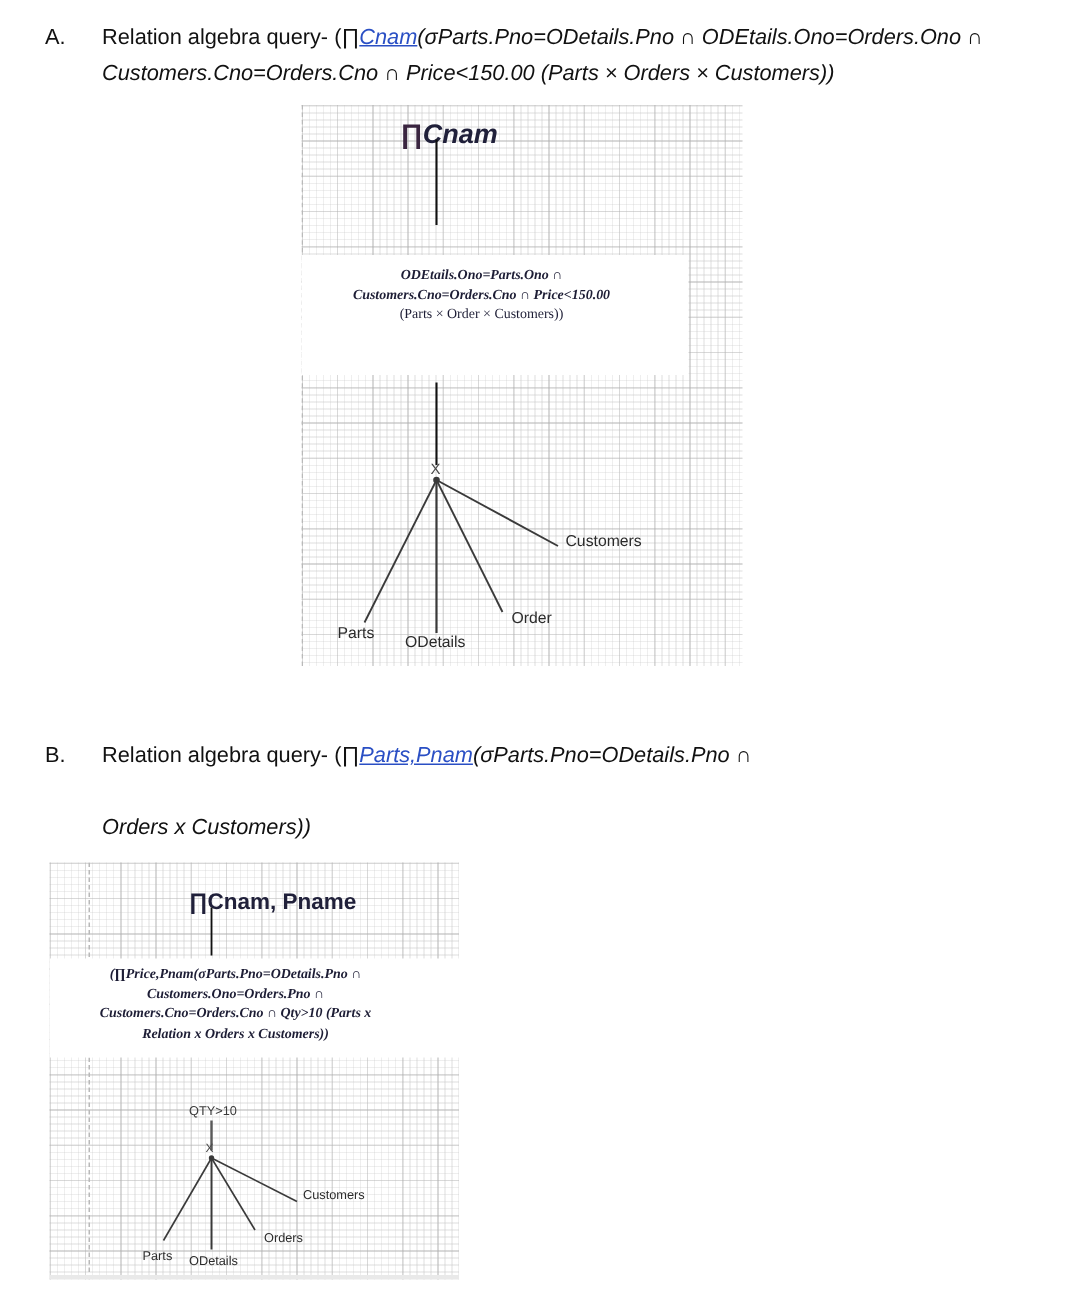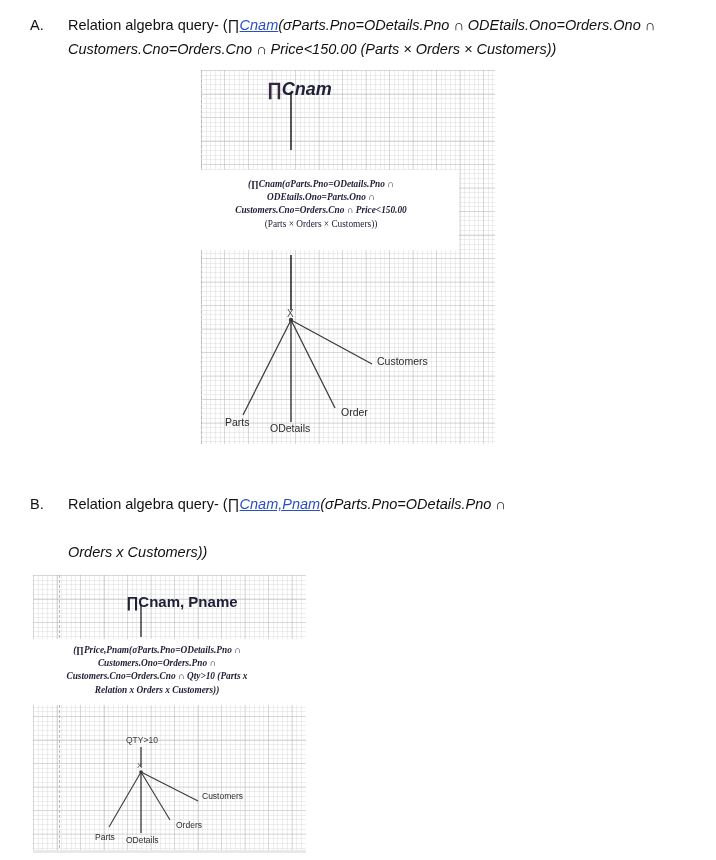--- a/index.html
+++ b/index.html
@@ -151,24 +151,23 @@
 
   <div class="margin-guide" style="left:0px;"></div>
 
   <div class="fig-label proj-head" style="left:66px; top:9px;">
     <span class="pisym">∏</span><span>Cnam</span>
   </div>
 
   <div class="formula-mask" style="left:0px; top:100px; width:258px; height:80px;"></div>
 
   <div class="formula-para" style="left:0px; top:108px; width:240px;">
-    <div>(∏Cnam(σParts.Pno=ODetails.Pno ∩</div>
     <div>ODEtails.Ono=Parts.Ono ∩</div>
     <div>Customers.Cno=Orders.Cno ∩ Price&lt;150.00</div>
-    <div class="nrm">(Parts × Orders × Customers))</div>
+    <div class="nrm">(Parts × Order × Customers))</div>
   </div>
 
   <svg class="fig-svg" width="294" height="374" viewBox="0 0 294 374">
 
     <line x1="90" y1="23" x2="90" y2="80" stroke="#111111" stroke-width="1.4"></line>
 
     <line x1="90" y1="185" x2="90" y2="240" stroke="#111111" stroke-width="1.4"></line>
 
     <circle cx="90" cy="250" r="2.2" fill="#3a3a3a"></circle>
 
@@ -182,21 +181,21 @@
 
   <div class="fig-label leaf-label" style="left:24px; top:346px;">Parts</div>
   <div class="fig-label leaf-label" style="left:69px; top:352px;">ODetails</div>
   <div class="fig-label leaf-label" style="left:140px; top:336px;">Order</div>
   <div class="fig-label leaf-label" style="left:176px; top:285px;">Customers</div>
 </div>
 
 <div class="qblock" id="qblock-b">
   <div class="qmarker">B.</div>
   <div class="qtext">
-    <span>Relation algebra query- (∏</span><span class="proj-link">Cnam,Pnam</span><span class="it">(σParts.Pno=ODetails.Pno ∩</span><br>
+    <span>Relation algebra query- (∏</span><span class="proj-link">Parts,Pnam</span><span class="it">(σParts.Pno=ODetails.Pno ∩</span><br>
     <br>
     <span class="it">Orders x Customers))</span>
   </div>
 </div>
 
 <div class="figure" id="figure-b">
 
   <div class="margin-guide" style="left:26px;"></div>
 
   <div class="fig-label" style="left:93px; top:18px; font-size:15px; color:#20203a; font-weight:600;">

